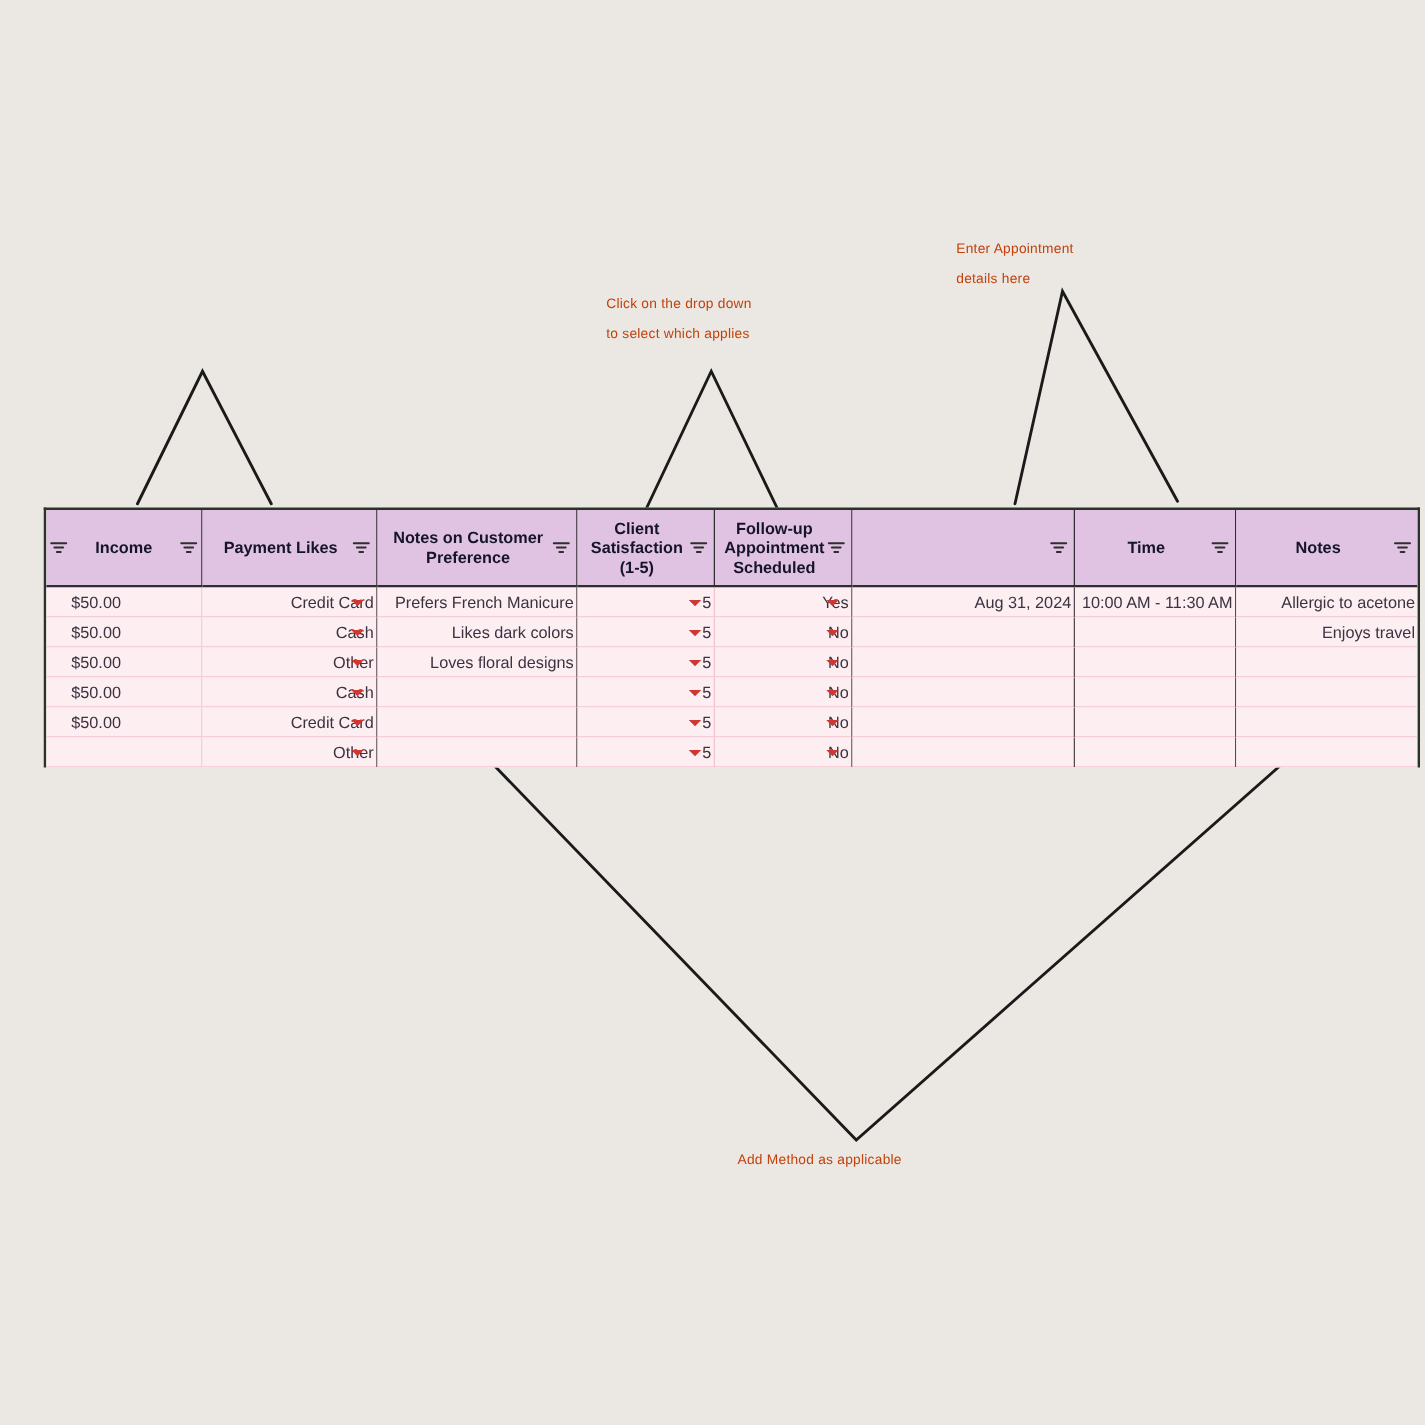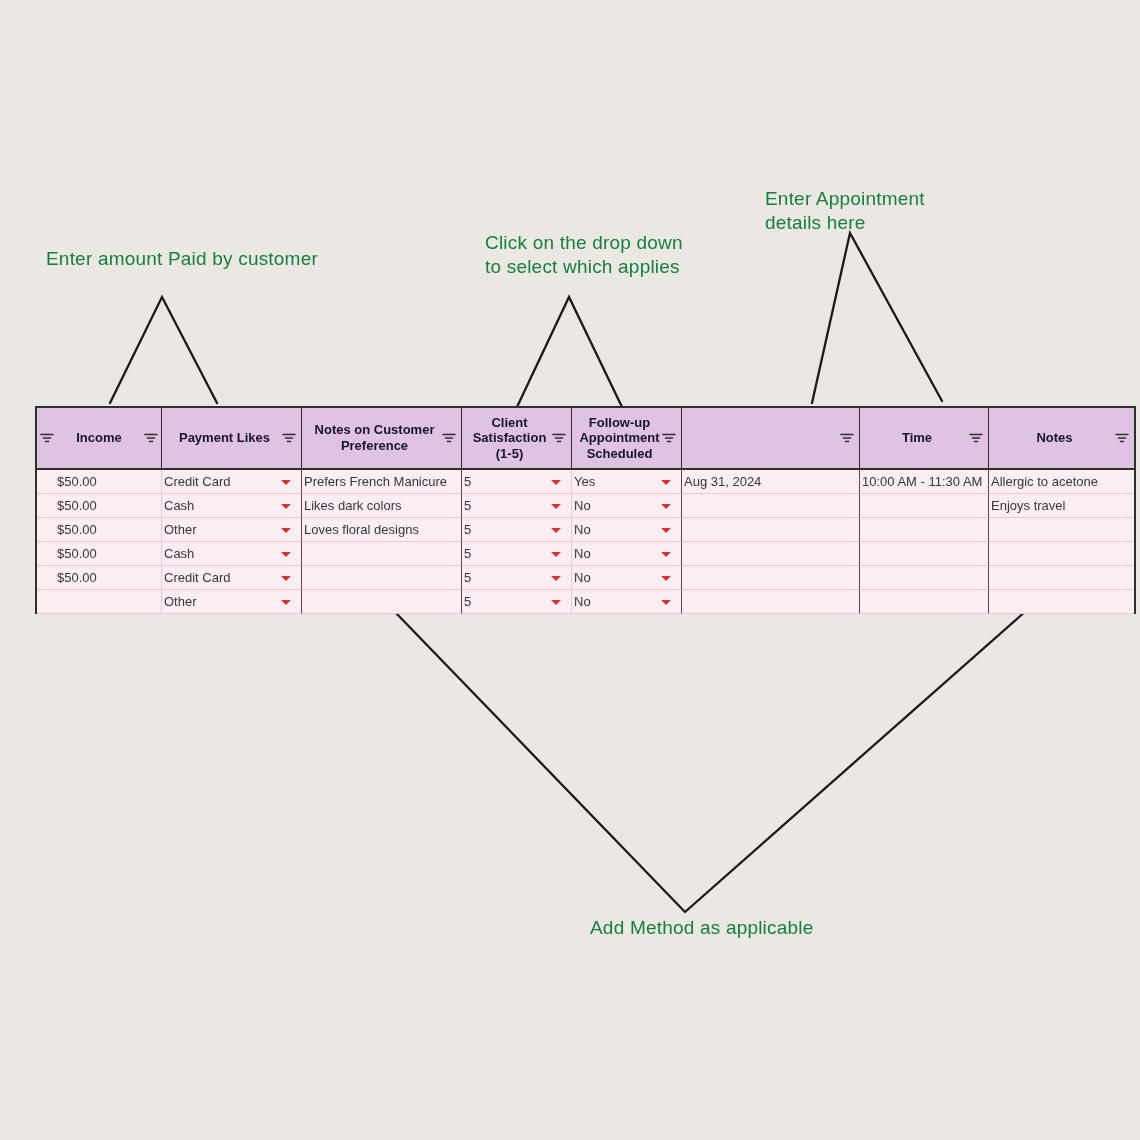--- a/index.html
+++ b/index.html
@@ -6,21 +6,21 @@
   body{
     width:1140px;height:1140px;position:relative;overflow:hidden;
     background:#ebe8e3;
     font-family:"Liberation Sans","DejaVu Sans",sans-serif;
     -webkit-font-smoothing:antialiased;
   }
   .page{position:absolute;inset:0;width:1140px;height:1140px;}
 
   
   .callout{
-    position:absolute;color:#15803d;font-size:19px;line-height:24px;
+    position:absolute;color:#c2410c;font-size:11px;line-height:24px;
     letter-spacing:.2px;white-space:nowrap;
   }
   .callout span{display:block;}
 
   
   svg.lines{position:absolute;left:0;top:0;pointer-events:none;}
   svg.lines path{fill:none;stroke:#1a1a1a;stroke-width:2.3;stroke-linecap:round;}
 
   
   #sheet{
@@ -42,21 +42,21 @@
   }
   .hcell.c7{border-right:none;}
   .hcell .hlabel{display:block;width:100%;padding-right:14px;}
   .hcell.c0 .hlabel{padding:0 2px;}
   .ficon{flex:0 0 auto;}
   .ficon.abs{position:absolute;right:5px;top:50%;margin-top:-5px;}
 
   
   .cell{
     background:#fdeef2;color:#3b3340;font-size:13px;
-    display:flex;align-items:center;justify-content:flex-start;text-align:center;
+    display:flex;align-items:center;justify-content:flex-end;text-align:center;
     border-bottom:1px solid #f3c5d3;box-sizing:border-box;
     position:relative;white-space:nowrap;overflow:hidden;padding:0 2px;
   }
   .cell.c0{border-right:1px solid #f3c5d3;}
   .cell.c1,.cell.c2,.cell.c4,.cell.c5,.cell.c6{border-right:1px solid #564a52;}
   .cell.c3{border-right:1px solid #f3c5d3;}
   .cell.c7{border-right:none;}
 
   .cell.income{justify-content:flex-start;}
   .cell.income .cur{padding-left:18px;}
@@ -67,21 +67,20 @@
     width:0;height:0;border-left:5px solid transparent;border-right:5px solid transparent;
     border-top:5px solid #cf3732;
   }
 </style>
 </head>
 <body>
 
 <div class="page">
 
   <div class="callout" style="left:46px;top:247px;">
-    <span>Enter amount Paid by customer</span>
   </div>
   <div class="callout" style="left:485px;top:231px;">
     <span>Click on the drop down</span>
     <span>to select which applies</span>
   </div>
   <div class="callout" style="left:765px;top:187px;">
     <span>Enter Appointment</span>
     <span>details here</span>
   </div>
   <div class="callout" style="left:590px;top:916px;">

